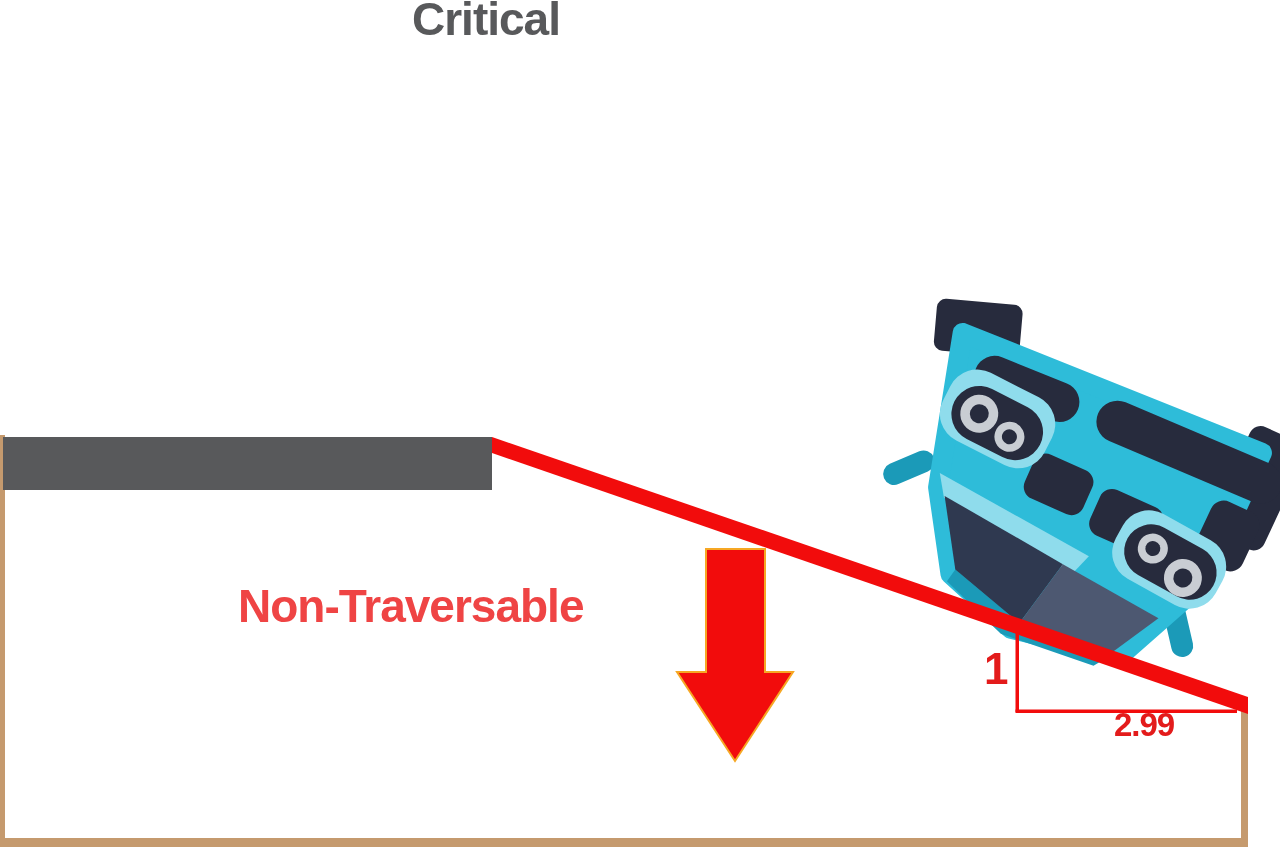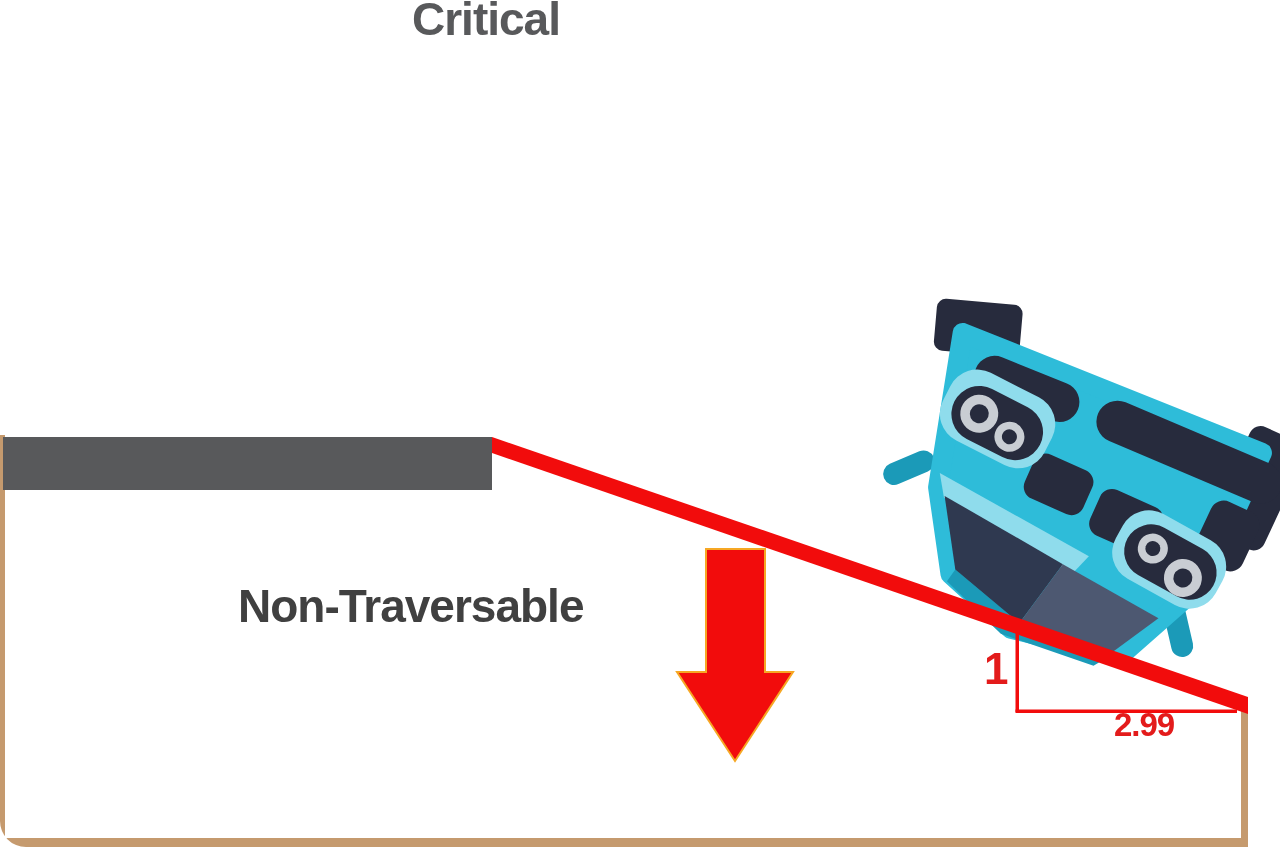--- a/index.html
+++ b/index.html
@@ -2,26 +2,25 @@
 <html><head>
 <meta charset="utf-8">
 <style>
   html,body{margin:0;padding:0;background:#fff;}
   #stage{
     position:relative;
     width:1280px;height:847px;
     background:#ffffff;
     overflow:hidden;
     font-family:"Liberation Sans", sans-serif;
-    border-radius:26px;
   }
   #scene{position:absolute;left:0;top:0;}
   .lbl{position:absolute;font-weight:700;white-space:nowrap;line-height:1.2;}
   .lbl-title{left:412px;top:-8px;font-size:46px;color:#58595b;letter-spacing:-1px;}
-  .lbl-region{left:238px;top:579px;font-size:46px;color:#404040;letter-spacing:-1px;}
+  .lbl-region{left:238px;top:579px;font-size:46px;color:#ef4444;letter-spacing:-1px;}
   .lbl-rise{left:984px;top:643px;font-size:44px;color:#e31b1b;}
   .lbl-run{left:1114px;top:705px;font-size:33px;color:#e31b1b;letter-spacing:-1px;}
 </style>
 </head>
 <body>
 
 <div id="stage">
 
   <svg id="scene" width="1280" height="847" viewBox="0 0 1280 847">
 

